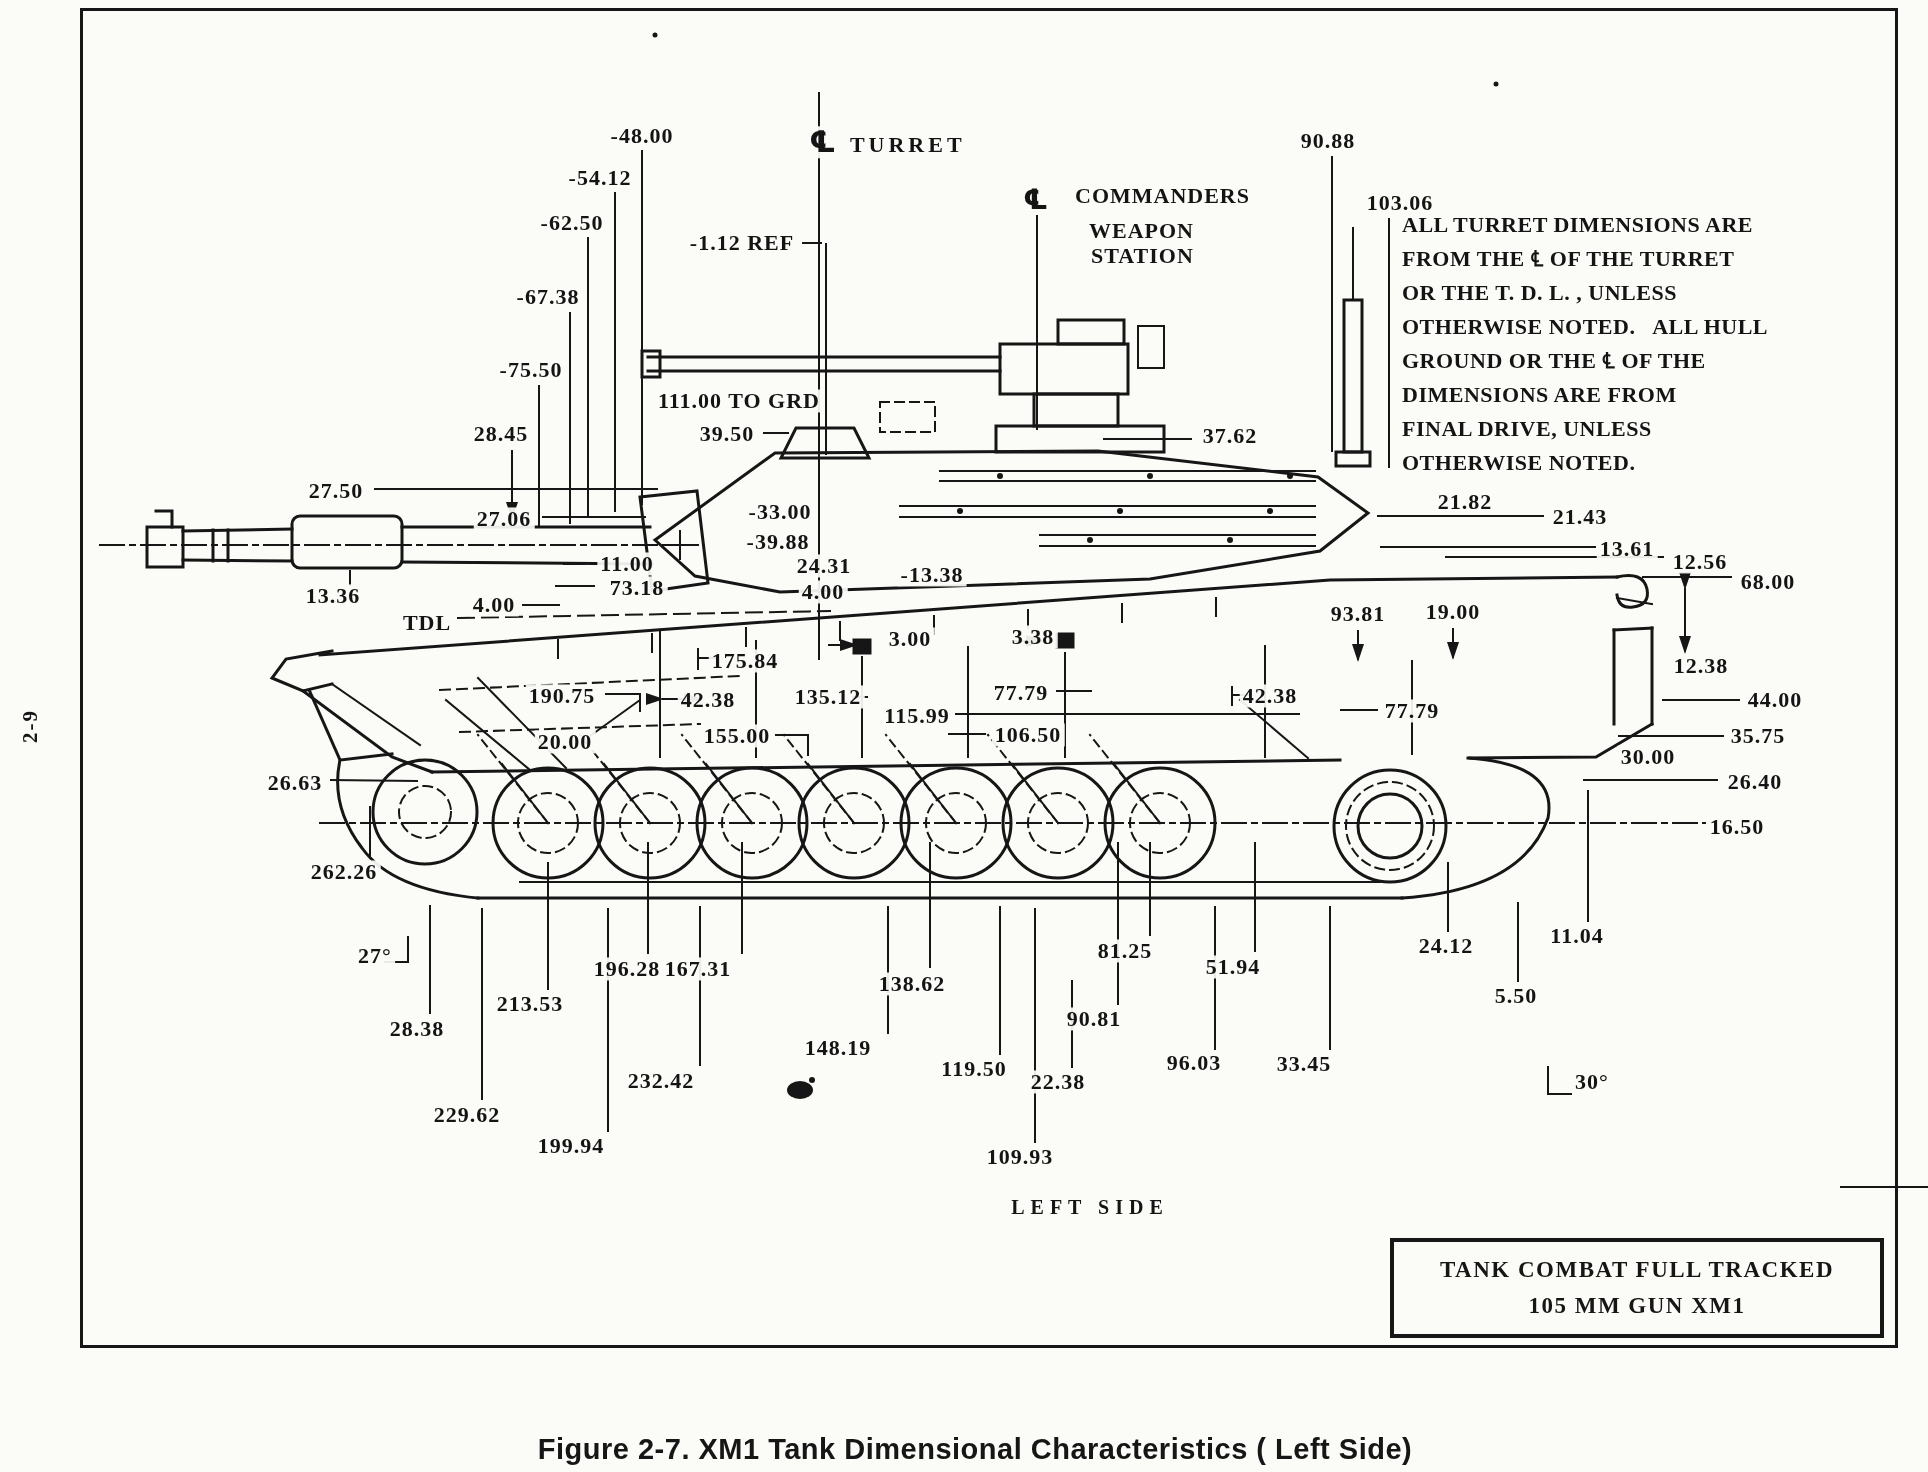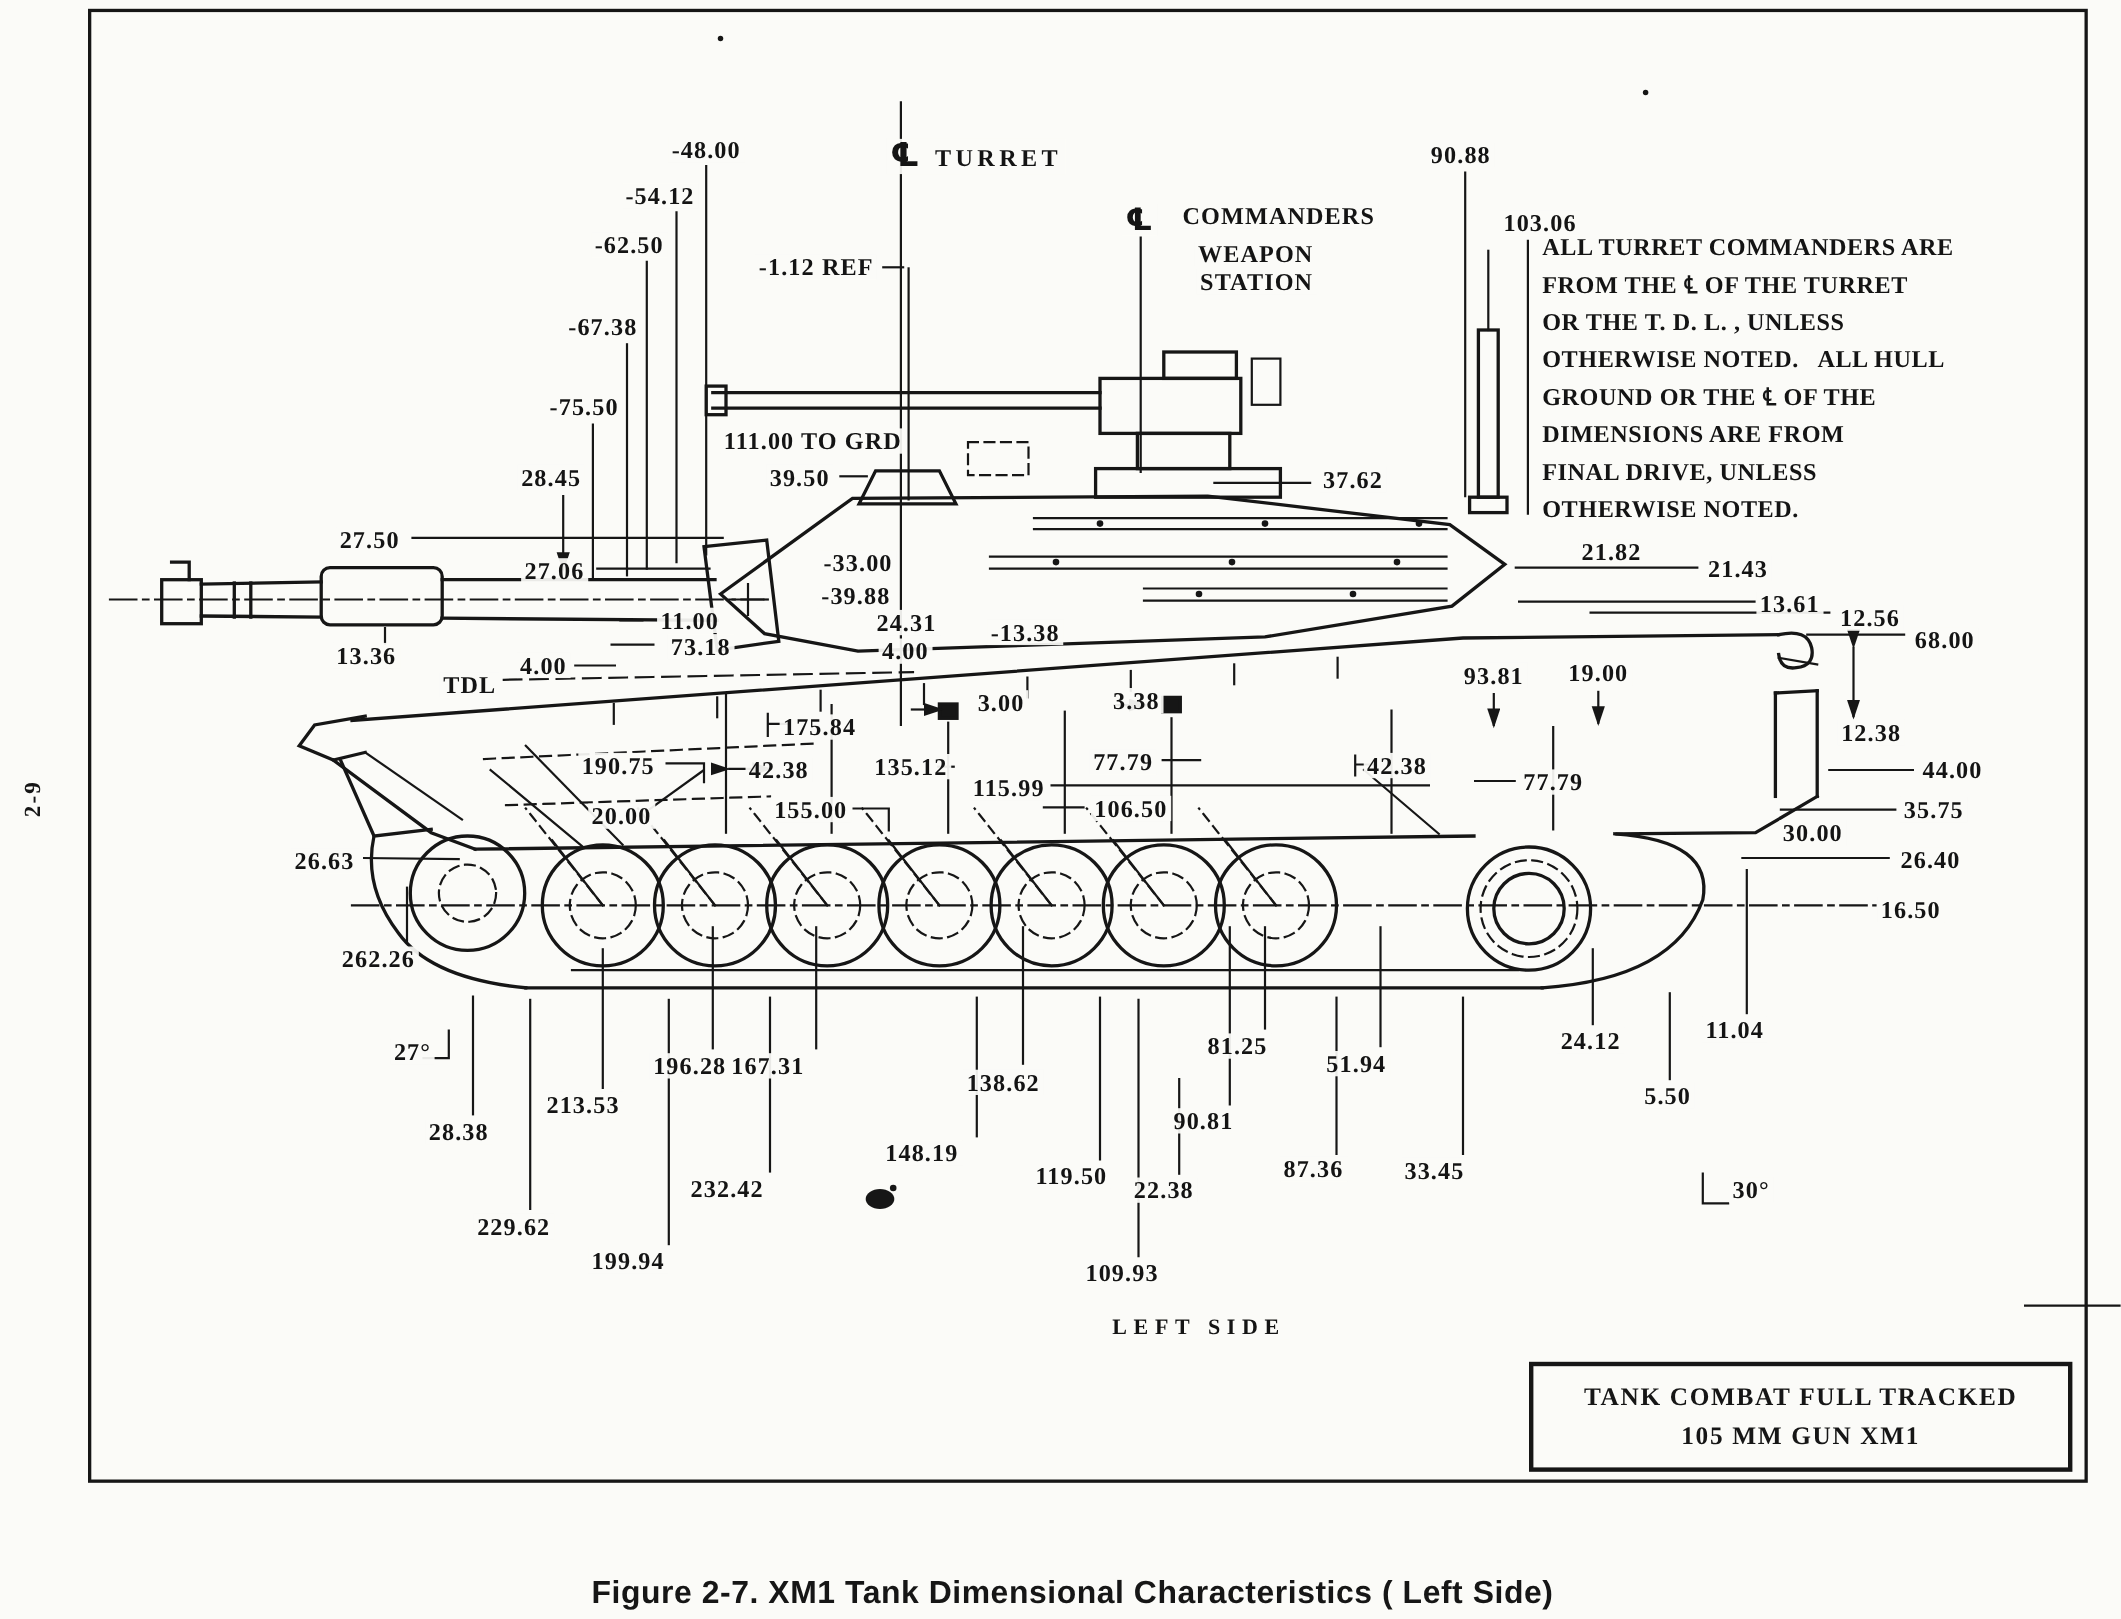--- a/index.html
+++ b/index.html
@@ -299,21 +299,21 @@
 
 <div class="lb la clsym" style="left:1020px;top:200px">℄</div>
 <div class="lb la" style="left:1072px;top:196px">COMMANDERS</div>
 <div class="lb la" style="left:1086px;top:231px">WEAPON</div>
 <div class="lb la" style="left:1088px;top:256px">STATION</div>
 
 <div class="lb" style="left:1328px;top:141px">90.88</div>
 <div class="lb" style="left:1400px;top:203px">103.06</div>
 
 <div class="note">
-  <div>ALL TURRET COMMANDERS ARE</div>
+  <div>ALL TURRET DIMENSIONS ARE</div>
   <div>FROM THE ℄ OF THE TURRET</div>
   <div>OR THE T. D. L. , UNLESS</div>
   <div>OTHERWISE NOTED.&nbsp;&nbsp; ALL HULL</div>
   <div>GROUND OR THE ℄ OF THE</div>
   <div>DIMENSIONS ARE FROM</div>
   <div>FINAL DRIVE, UNLESS</div>
   <div>OTHERWISE NOTED.</div>
 </div>
 
 <div class="lb" style="left:742px;top:243px">-1.12 REF</div>
@@ -376,21 +376,21 @@
 <div class="lb" style="left:698px;top:969px">167.31</div>
 <div class="lb" style="left:661px;top:1081px">232.42</div>
 <div class="lb" style="left:838px;top:1048px">148.19</div>
 <div class="lb" style="left:912px;top:984px">138.62</div>
 <div class="lb" style="left:974px;top:1069px">119.50</div>
 <div class="lb" style="left:1020px;top:1157px">109.93</div>
 <div class="lb" style="left:1058px;top:1082px">22.38</div>
 <div class="lb" style="left:1094px;top:1019px">90.81</div>
 <div class="lb" style="left:1125px;top:951px">81.25</div>
 <div class="lb" style="left:1233px;top:967px">51.94</div>
-<div class="lb" style="left:1194px;top:1063px">87.36</div>
+<div class="lb" style="left:1194px;top:1063px">96.03</div>
 <div class="lb" style="left:1304px;top:1064px">33.45</div>
 <div class="lb" style="left:1446px;top:946px">24.12</div>
 <div class="lb" style="left:1577px;top:936px">11.04</div>
 <div class="lb" style="left:1516px;top:996px">5.50</div>
 <div class="lb" style="left:1592px;top:1082px">30°</div>
 
 <div class="lb leftside" style="left:1090px;top:1207px">LEFT SIDE</div>
 
 <div class="titlebox">
   <div>TANK COMBAT FULL TRACKED</div>

